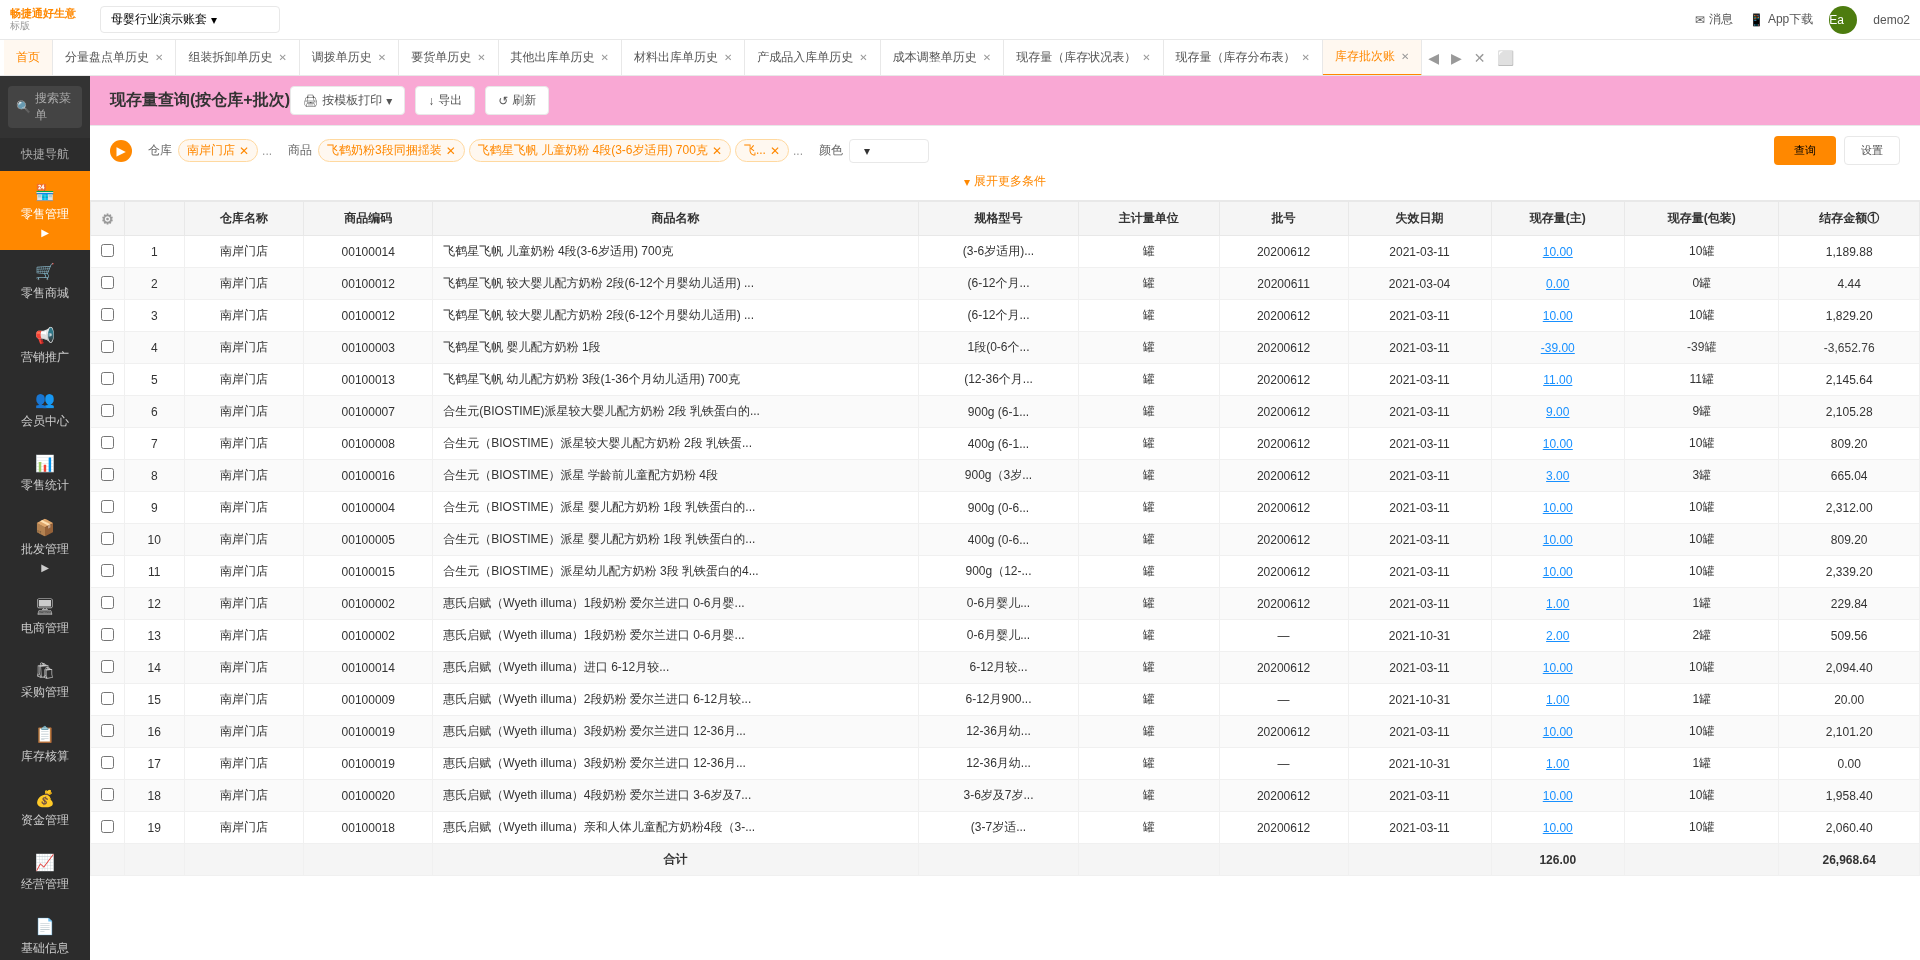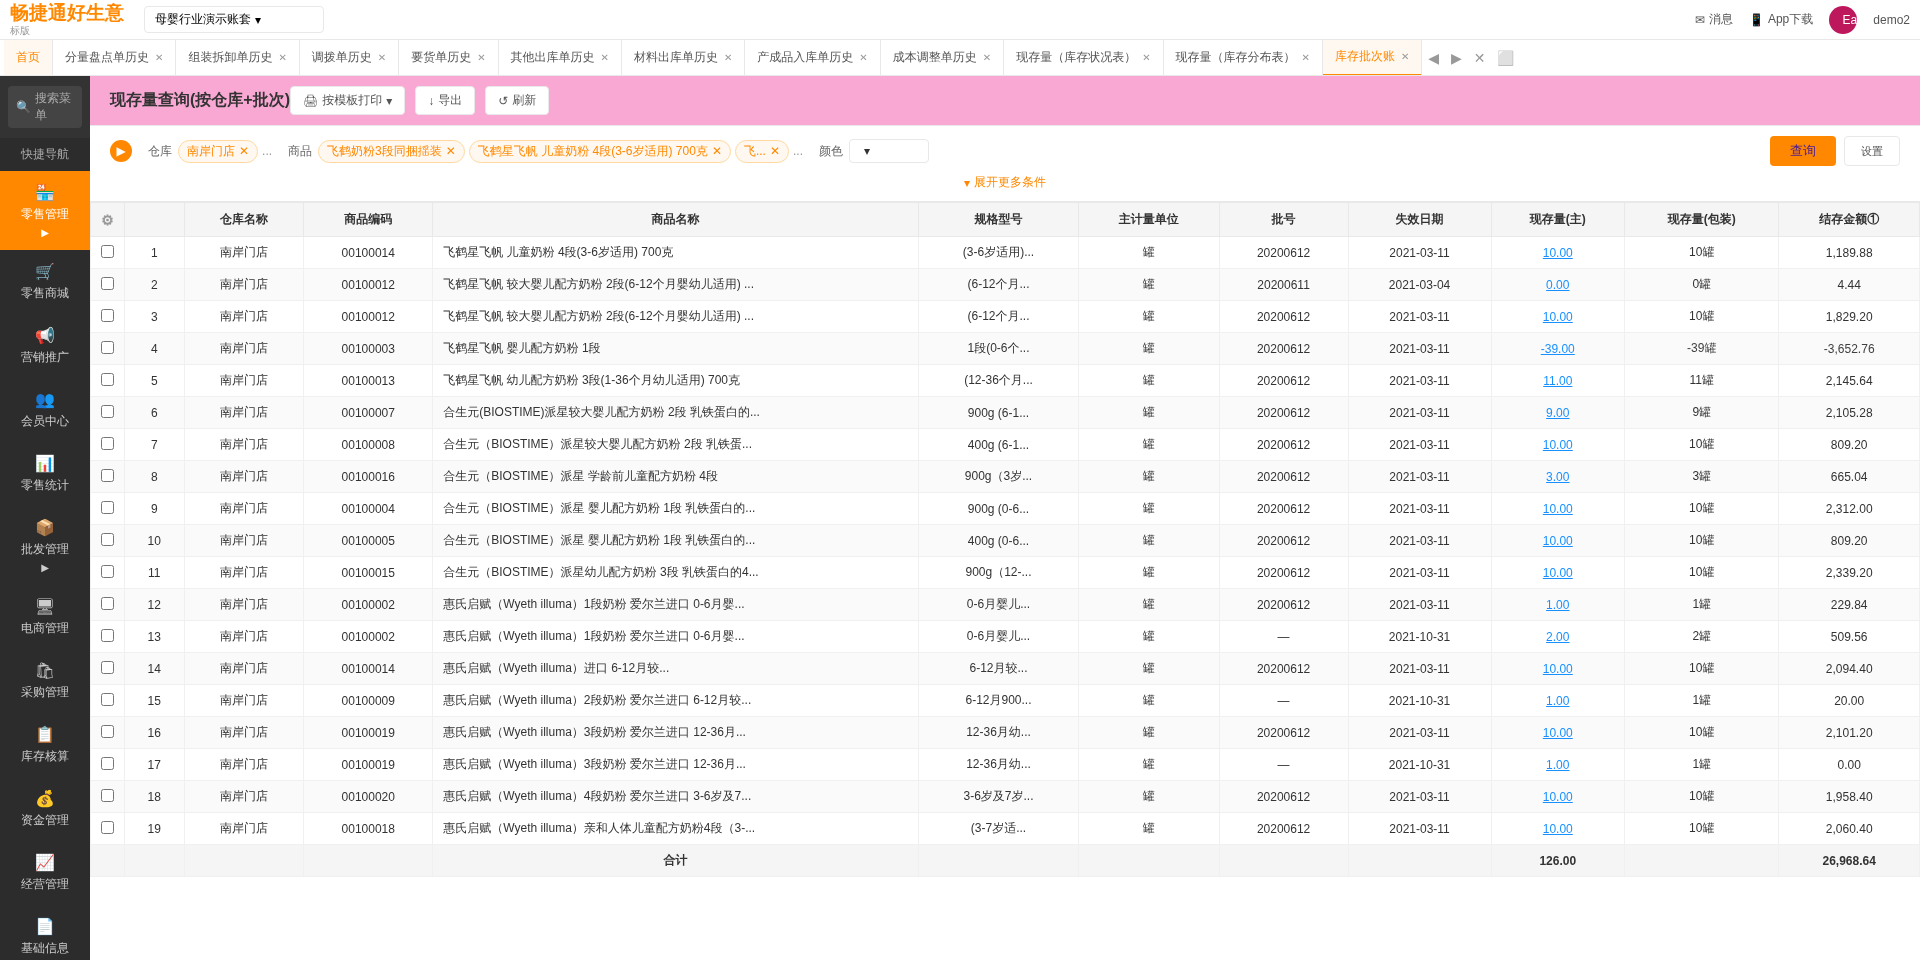--- a/index.html
+++ b/index.html
@@ -47,21 +47,21 @@
     
     .filter-area { background: #fff; padding: 10px 20px; border-bottom: 1px solid #e8e8e8; }
     .filter-row { display: flex; align-items: center; gap: 16px; flex-wrap: wrap; }
     .filter-item { display: flex; align-items: center; gap: 6px; }
     .filter-label { color: #666; white-space: nowrap; }
     .filter-tag-container { display: flex; align-items: center; gap: 4px; flex-wrap: wrap; }
     .filter-tag { background: #fff8f0; border: 1px solid #ffd9a0; border-radius: 12px; padding: 2px 8px; color: #ff8800; display: flex; align-items: center; gap: 4px; font-size: 11px; }
     .filter-tag .tag-x { cursor: pointer; color: #ff8800; }
     .filter-more { color: #999; cursor: pointer; }
     .expand-btn { display: flex; align-items: center; gap: 4px; color: #ff8800; cursor: pointer; font-size: 12px; margin-top: 8px; justify-content: center; }
-    .btn-query { background: #ff8800; color: #4c1d95; border: none; border-radius: 4px; padding: 6px 20px; cursor: pointer; font-size: 13px; }
+    .btn-query { background: #ff8800; color: #000000; border: none; border-radius: 4px; padding: 6px 20px; cursor: pointer; font-size: 11px; }
     .btn-setting { background: #fff; color: #555; border: 1px solid #e8e8e8; border-radius: 4px; padding: 6px 16px; cursor: pointer; font-size: 11px; }
     .filter-color-label { color: #666; white-space: nowrap; }
     .filter-dropdown { display: flex; align-items: center; gap: 4px; padding: 4px 10px; border: 1px solid #e8e8e8; border-radius: 4px; cursor: pointer; min-width: 80px; color: #333; }
 
     
     .table-area { flex: 1; overflow: auto; background: #fff; margin: 0; }
     .data-table { width: 100%; border-collapse: collapse; }
     .data-table th { background: #f5f5f5; padding: 8px 10px; text-align: center; border: 1px solid #e8e8e8; color: #333; font-weight: 600; position: sticky; top: 0; z-index: 1; white-space: nowrap; }
     .data-table td { padding: 7px 10px; text-align: center; border: 1px solid #f0f0f0; color: #333; white-space: nowrap; }
     .data-table tr:nth-child(even) td { background: #fafafa; }
@@ -77,37 +77,37 @@
     
     ::-webkit-scrollbar { width: 6px; height: 6px; }
     ::-webkit-scrollbar-track { background: #f1f1f1; }
     ::-webkit-scrollbar-thumb { background: #ccc; border-radius: 3px; }
   </style>
 </head>
 <body>
 
 <div class="top-bar">
   <div style="display:flex;flex-direction:column;line-height:1.2;min-width:70px;">
-    <span style="color:#ff8800;font-weight:bold;font-size:19px;">畅捷通好生意</span>
+    <span style="color:#ff8800;font-weight:bold;font-size:11px;">畅捷通好生意</span>
     <span style="font-size:10px;color:#999;">标版</span>
   </div>
   <div class="org-selector">
     <span>母婴行业演示账套</span>
     <span>▾</span>
   </div>
   <div class="top-right">
     <div class="top-right-item">
       <span>✉</span>
       <span>消息</span>
     </div>
     <div class="top-right-item">
       <span>📱</span>
       <span>App下载</span>
     </div>
-    <div class="top-right-item" style="background:#be185d;color:#fff;border-radius:50%;width:28px;height:28px;display:flex;align-items:center;justify-content:flex-end;font-size:11px;">
+    <div class="top-right-item" style="background:#4d7c0f;color:#fff;border-radius:50%;width:28px;height:28px;display:flex;align-items:center;justify-content:flex-start;font-size:11px;">
       <span>Ea</span>
     </div>
     <div class="top-right-item">
       <span>demo2</span>
     </div>
   </div>
 </div>
 
 <div class="tab-bar">
   <div class="tab-item home">

